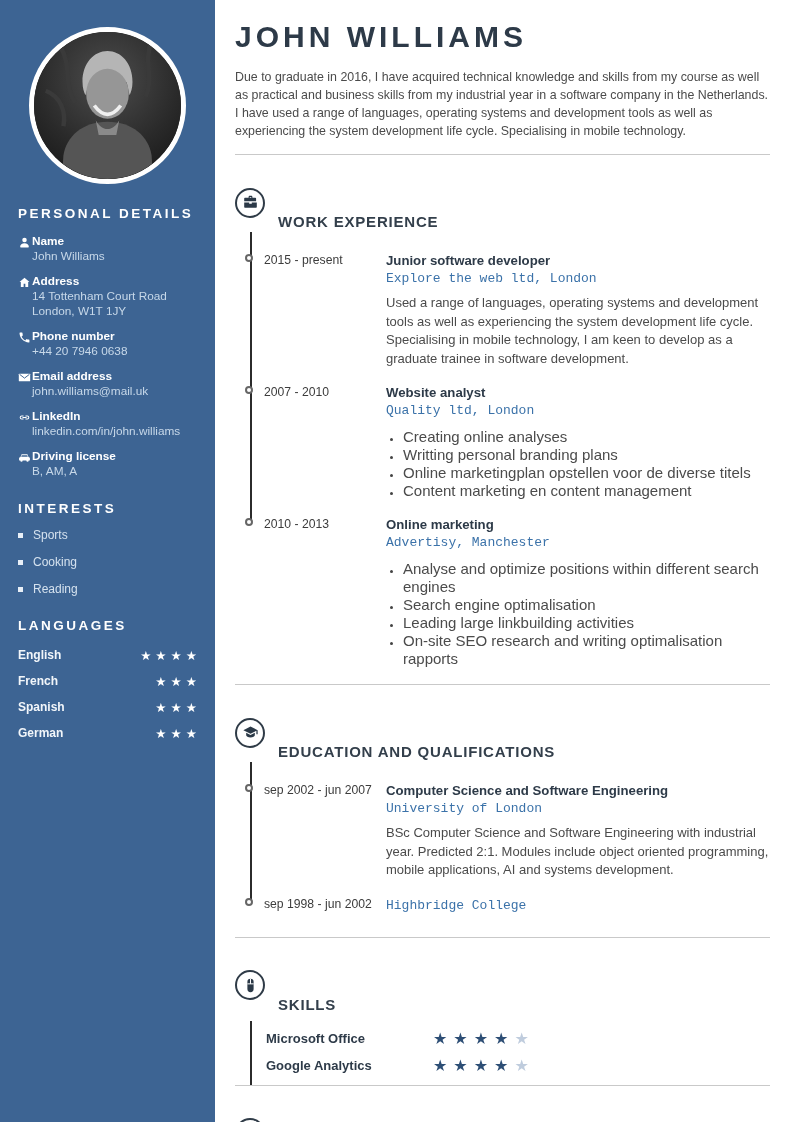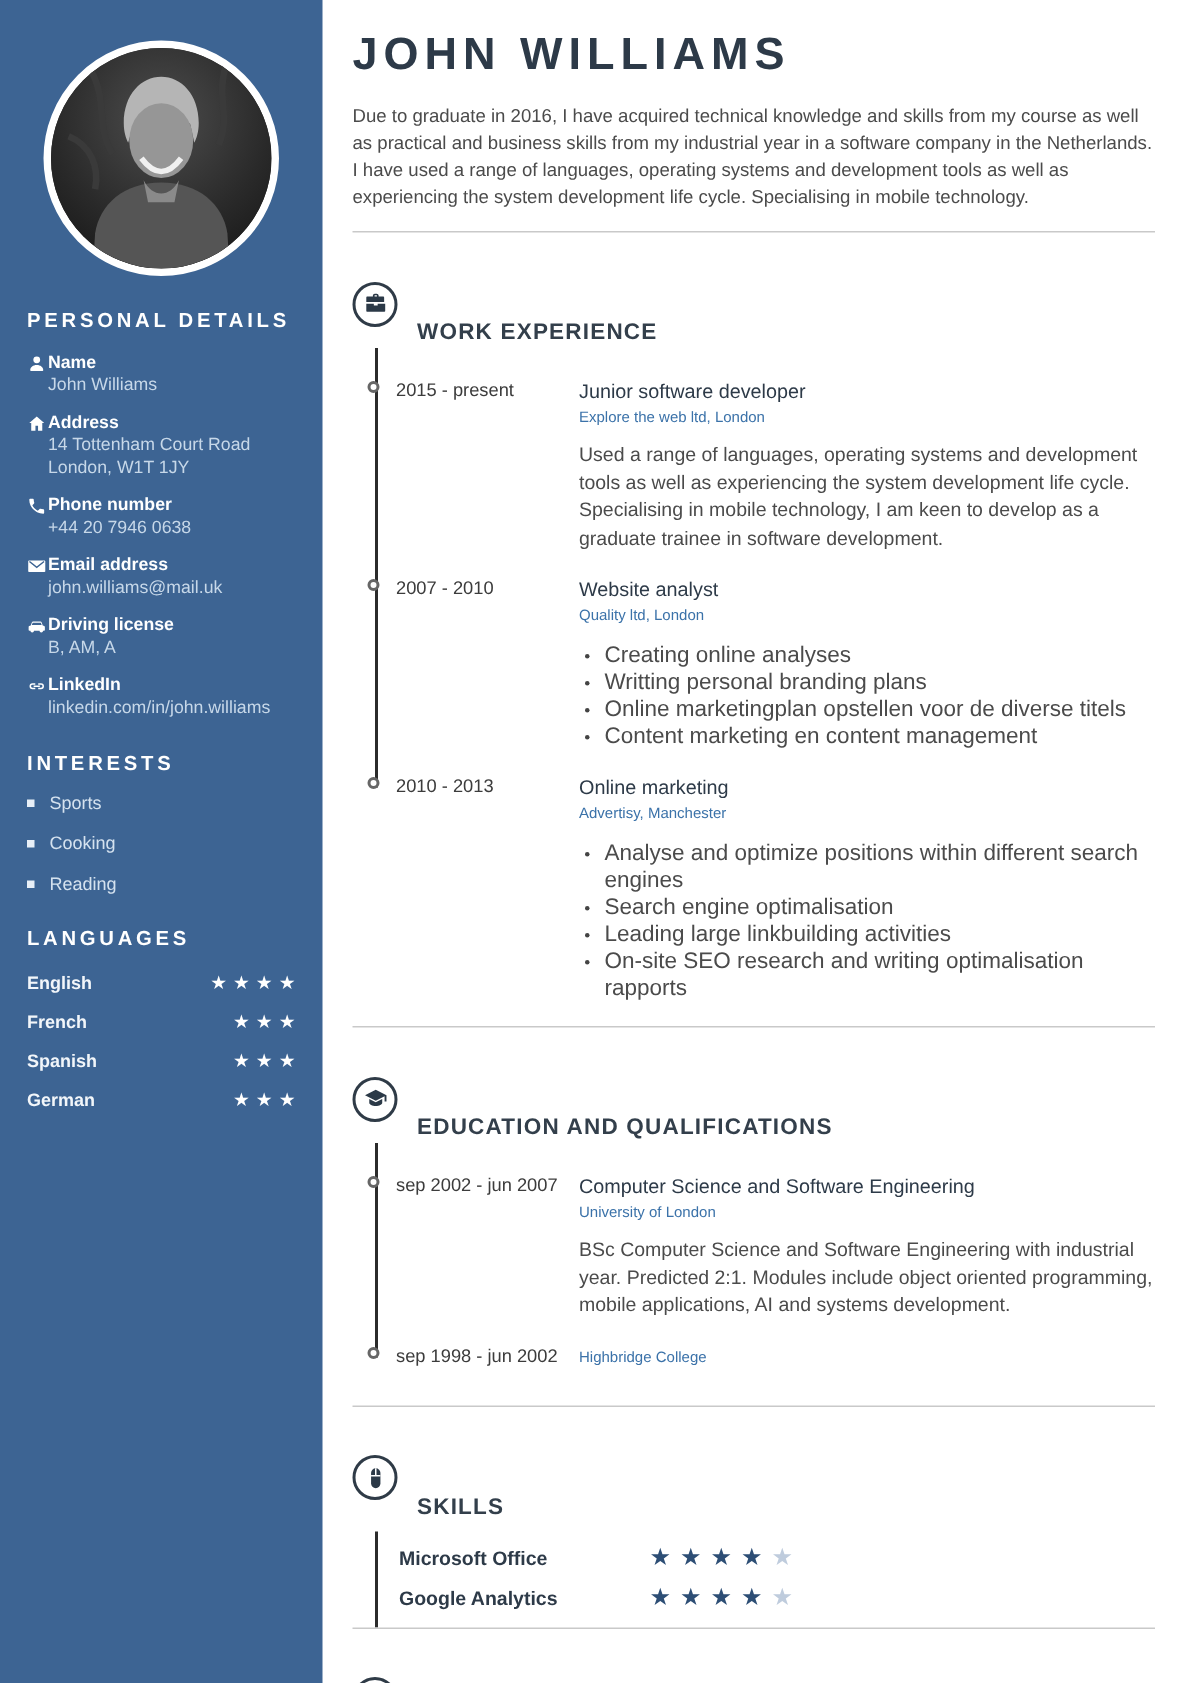--- a/index.html
+++ b/index.html
@@ -39,22 +39,22 @@
   .icon-circle svg{width:17px;height:17px;display:block;}
   .section-title{font-size:15px;font-weight:700;letter-spacing:.8px;color:#333f4b;margin-top:38px;}
 
   .timeline{margin-left:15px;position:relative;padding-top:8px;}
   .timeline::before{content:'';position:absolute;left:0;top:-12px;width:2px;height:28px;background:var(--line-dark);}
   .t-entry{position:relative;padding-left:14px;display:grid;grid-template-columns:108px 1fr;column-gap:14px;padding-bottom:16px;}
   .t-entry:not(:last-child)::before{content:'';position:absolute;left:0;top:8px;width:2px;height:100%;background:var(--line-dark);}
   .t-entry:last-child::before{content:'';position:absolute;left:0;top:0;width:2px;height:9px;background:var(--line-dark);}
   .marker{position:absolute;left:-5px;top:2px;width:8px;height:8px;border:2px solid #666;border-radius:50%;background:#fff;}
   .period{font-size:12.2px;color:#3c3c3c;padding-top:1px;}
-  .entry-title{font-size:13.2px;font-weight:400;color:var(--heading-dark);line-height:17px;}
-  .entry-org{font-size:10px;color:var(--link);line-height:19px;margin-bottom:6px;cursor:pointer;}
+  .entry-title{font-size:13.2px;font-weight:700;color:var(--heading-dark);line-height:17px;}
+  .entry-org{font-size:13px;color:var(--link);line-height:19px;margin-bottom:6px;cursor:pointer;font-family:Liberation Mono, monospace;}
   .entry-desc{font-size:13px;line-height:18.5px;color:var(--body-text);}
   .entry-bullets{margin:8px 0 0;padding-left:17px;list-style:disc;}
   .entry-bullets li{font-size:15px;line-height:18px;color:var(--body-text);}
   .entry-bullets li::marker{color:#444;font-size:11px;}
 
   .skills-body{margin-left:15px;border-left:2px solid var(--line-dark);padding:4px 0 6px 14px;}
   .skill-row{display:grid;grid-template-columns:167px auto;align-items:center;height:27px;}
   .skill-name{font-size:13px;font-weight:700;color:var(--heading-dark);}
   .stars-skill .star{font-size:16px;margin-right:6px;}
   .stars-skill .filled{color:var(--star-filled);}
@@ -136,41 +136,41 @@
           </svg>
       </span>
       <div class="pd-text">
         <div class="pd-label">Email address</div>
         <div class="pd-value">john.williams@mail.uk</div>
       </div>
     </div>
 
     <div class="pd-item">
       <span class="pd-icon">
-        <svg viewBox="0 0 24 24" fill="currentColor" fill-rule="evenodd">
-            <path d="M4.6 11l1.6-4.2c.2-.5.7-.8 1.2-.8h9.2c.5 0 1 .3 1.2.8L19.4 11l1.9.8c.4.2.7.7.7 1.1v3.6c0 .6-.4 1-1 1h-1.2a2.2 2.2 0 0 1-4.4 0H8.6a2.2 2.2 0 0 1-4.4 0H3c-.6 0-1-.4-1-1v-3.6c0-.5.3-.9.7-1.1zM7 7.8 5.9 10.6h12.2L17 7.8z"></path>
-          </svg>
-      </span>
-      <div class="pd-text">
-        <div class="pd-label">Driving license</div>
-        <div class="pd-value">B, AM, A</div>
-      </div>
-    </div>
-
-    <div class="pd-item">
-      <span class="pd-icon">
         <svg viewBox="0 0 24 24" fill="currentColor">
             <path d="M6.8 15.7a3.7 3.7 0 0 1 0-7.4h3.4v1.9H6.8a1.8 1.8 0 1 0 0 3.6h3.4v1.9z"></path>
             <path d="M13.8 15.7v-1.9h3.4a1.8 1.8 0 1 0 0-3.6h-3.4V8.3h3.4a3.7 3.7 0 0 1 0 7.4z"></path>
             <path d="M8.2 13v-1.9h7.6V13z"></path>
           </svg>
       </span>
       <div class="pd-text">
         <div class="pd-label">LinkedIn</div>
         <div class="pd-value">linkedin.com/in/john.williams</div>
+      </div>
+    </div>
+
+    <div class="pd-item">
+      <span class="pd-icon">
+        <svg viewBox="0 0 24 24" fill="currentColor" fill-rule="evenodd">
+            <path d="M4.6 11l1.6-4.2c.2-.5.7-.8 1.2-.8h9.2c.5 0 1 .3 1.2.8L19.4 11l1.9.8c.4.2.7.7.7 1.1v3.6c0 .6-.4 1-1 1h-1.2a2.2 2.2 0 0 1-4.4 0H8.6a2.2 2.2 0 0 1-4.4 0H3c-.6 0-1-.4-1-1v-3.6c0-.5.3-.9.7-1.1zM7 7.8 5.9 10.6h12.2L17 7.8z"></path>
+          </svg>
+      </span>
+      <div class="pd-text">
+        <div class="pd-label">Driving license</div>
+        <div class="pd-value">B, AM, A</div>
       </div>
     </div>
 
     <div class="side-heading">INTERESTS</div>
     <div class="interest-item">
       <span class="sq-bullet"></span>
       <span class="interest-label">Sports</span>
     </div>
     <div class="interest-item">
       <span class="sq-bullet"></span>

